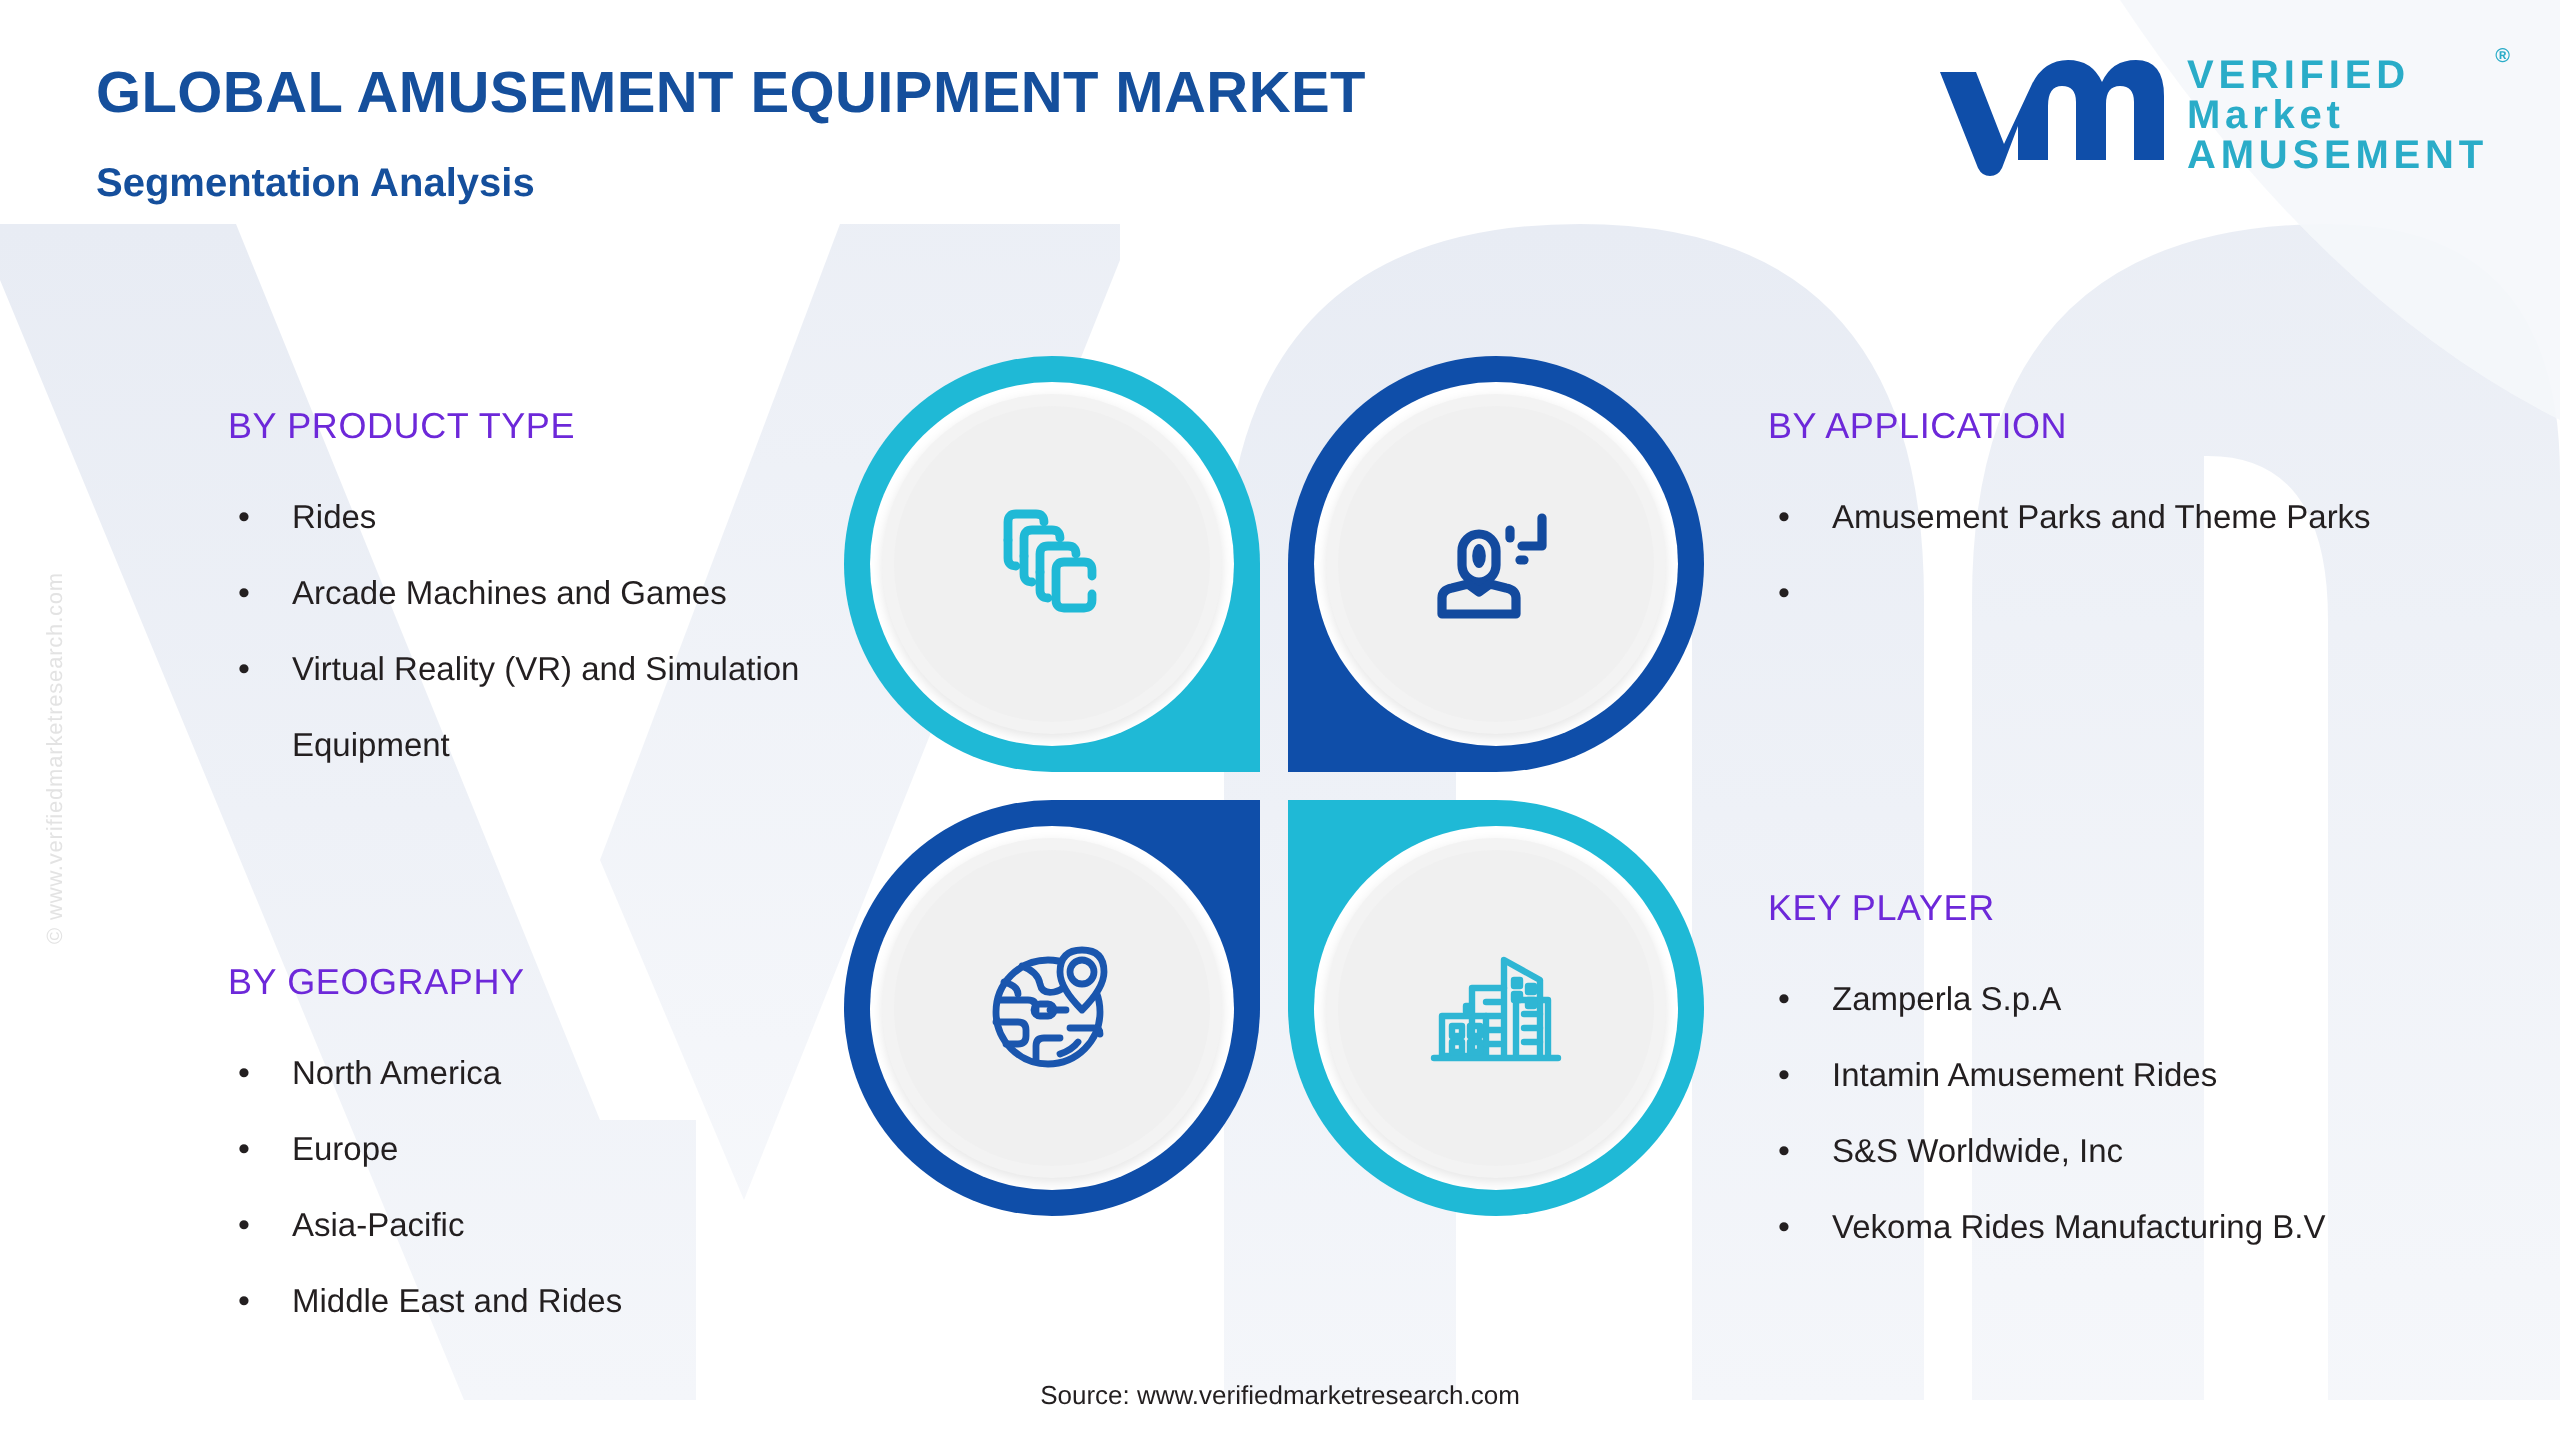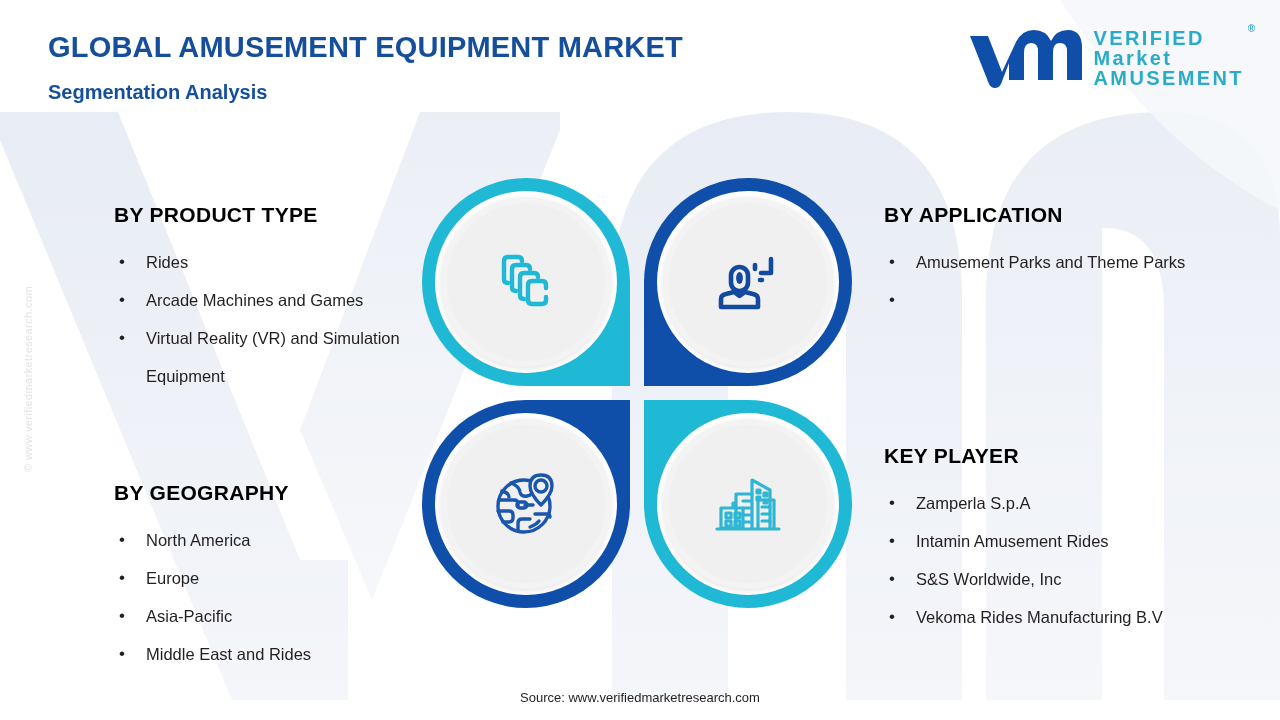--- a/index.html
+++ b/index.html
@@ -109,23 +109,23 @@
   }
   .col-left  { left: 114px; width: 330px; }
   .col-right { left: 884px; width: 370px; }
 
   .col-tl { top: 203px; }
   .col-bl { top: 444px; margin-top: 37px; }
   .col-tr { top: 203px; }
   .col-br { top: 444px; }
 
   .col-heading {
-    font-size: 21px;
-    font-weight: bold;
-    color: #000000;
+    font-size: 18px;
+    font-weight: normal;
+    color: #6d28d9;
     letter-spacing: 0.3px;
     margin-bottom: 16px;
     white-space: nowrap;
   }
 
   .bullets { list-style: none; }
   .bullets li {
     position: relative;
     padding-left: 32px;
     font-size: 16.5px;

